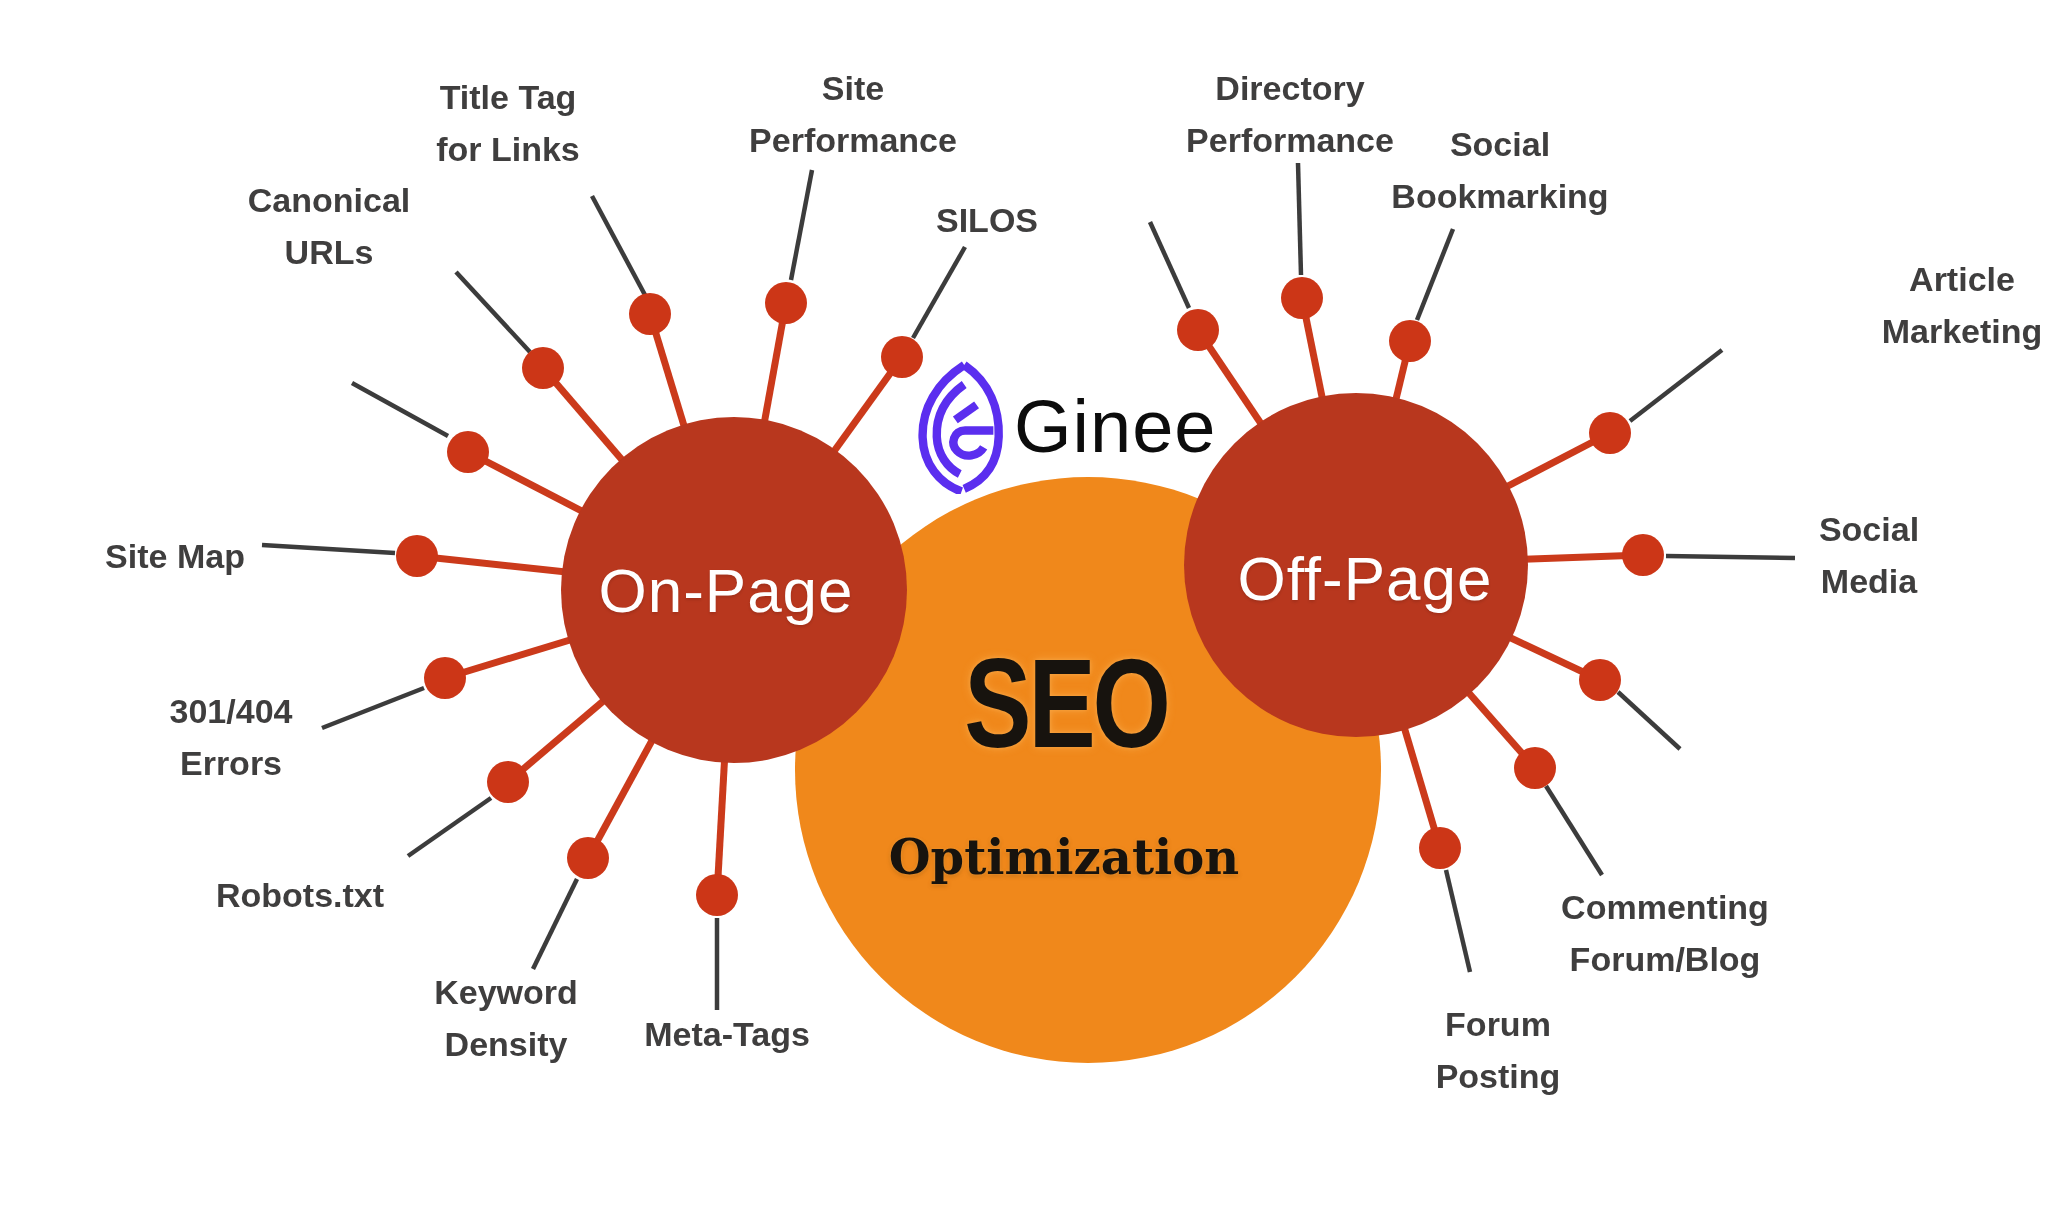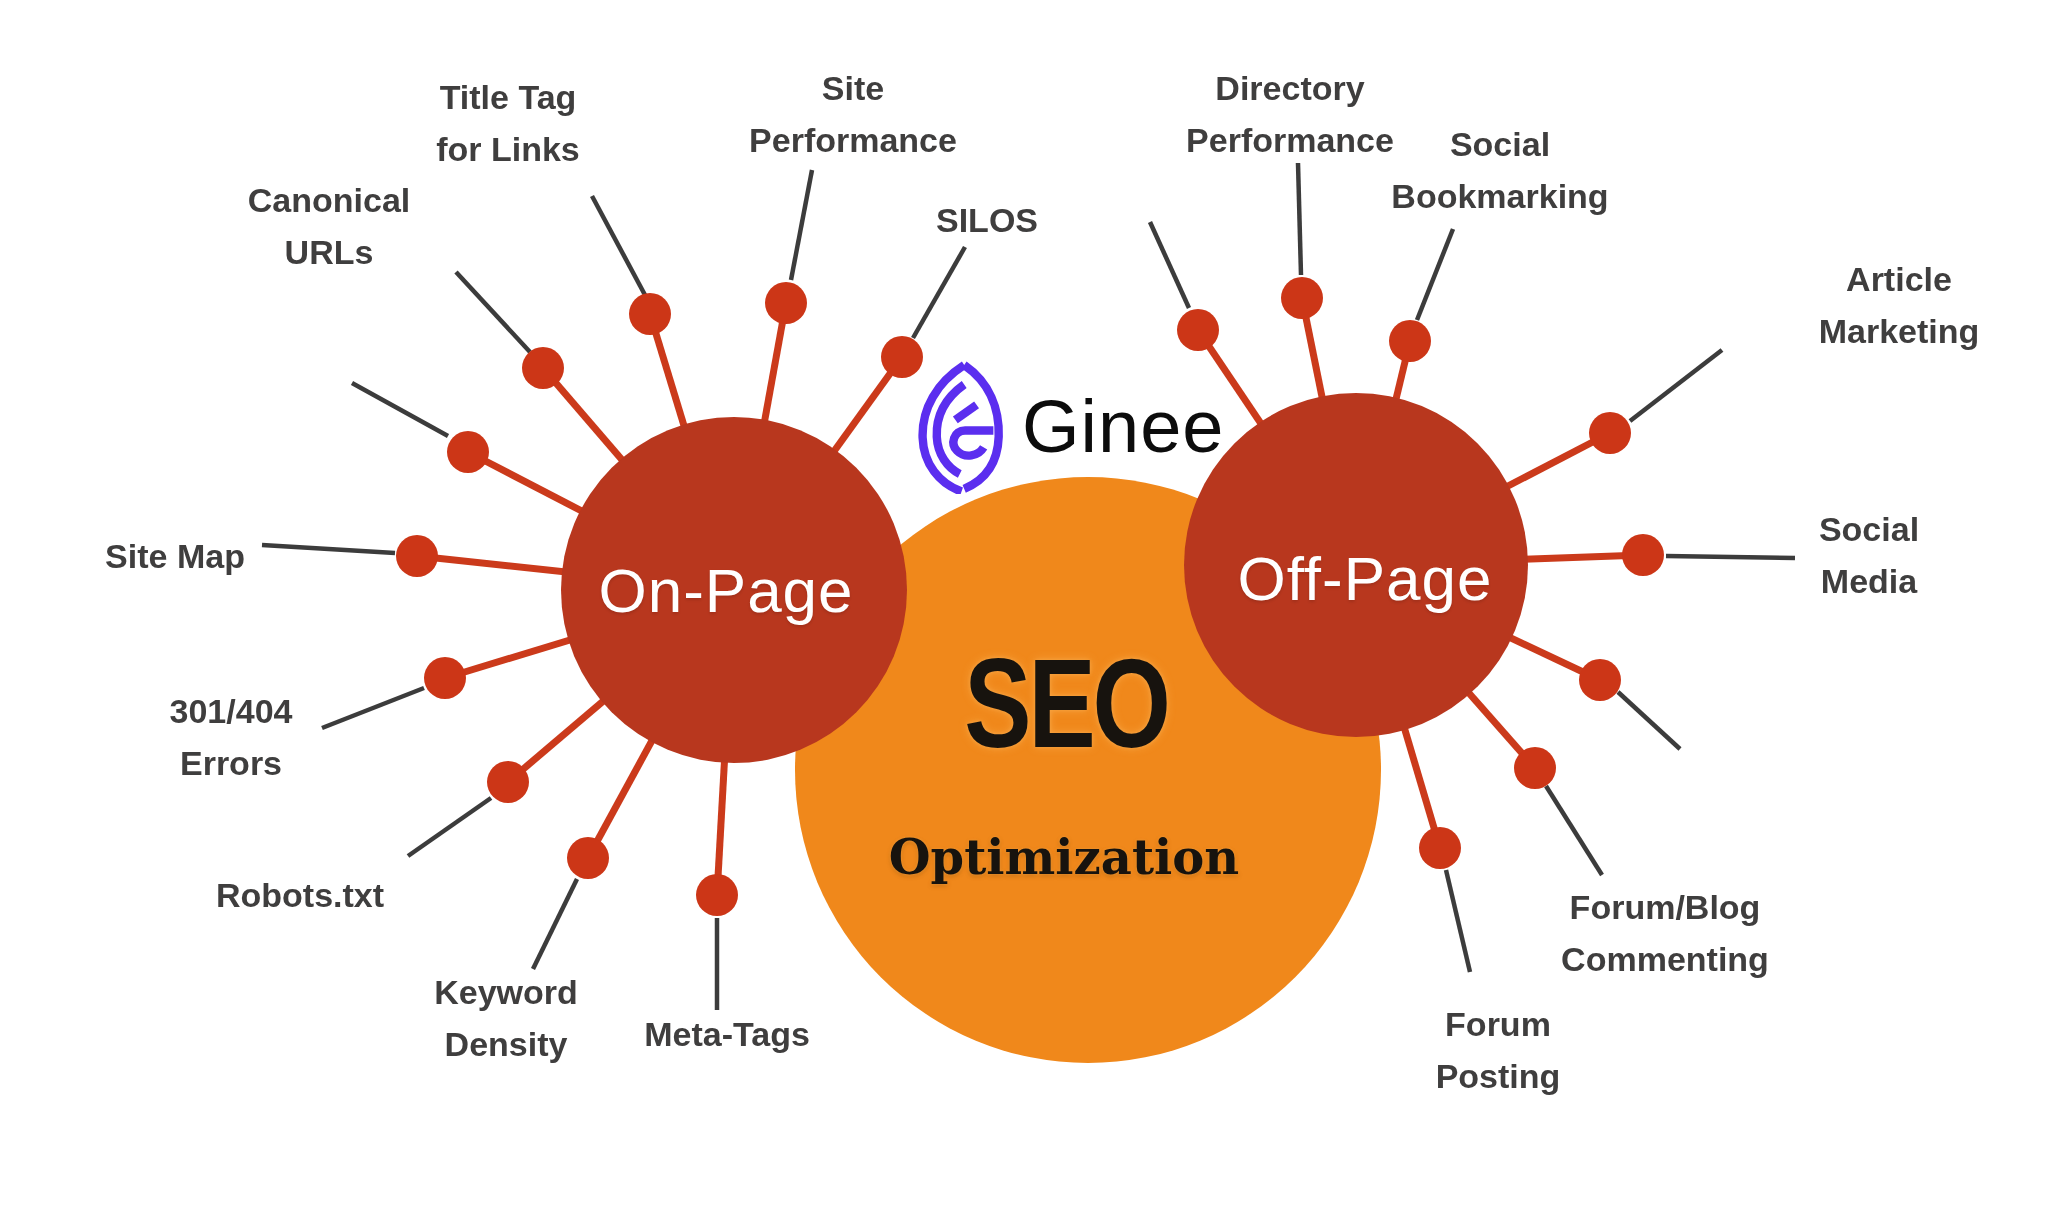--- a/index.html
+++ b/index.html
@@ -22,21 +22,21 @@
              font-size:62px;font-weight:normal;letter-spacing:1px;white-space:nowrap;
              text-shadow:0 2px 3px rgba(0,0,0,.12);}
 
   .seo-acronym{position:absolute;transform:translate(-50%,-50%) scaleX(.8);transform-origin:center;
                font-size:126px;font-weight:bold;letter-spacing:-4px;color:var(--seo_text,#17130e);
                text-shadow:0 0 4px var(--seo_glow,#f7a340),0 0 10px var(--seo_glow,#f7a340);white-space:nowrap;}
   .seo-sub{position:absolute;transform:translate(-50%,-50%);text-align:center;white-space:nowrap;
            font-family:"DejaVu Serif","Liberation Serif",serif;font-weight:bold;font-size:48px;line-height:84px;
            color:var(--seo_text,#17130e);text-shadow:0 0 3px rgba(247,163,64,.85),0 2px 4px rgba(120,70,10,.35);}
 
-  .brand{position:absolute;left:912px;top:360px;display:flex;align-items:center;gap:18px;}
+  .brand{position:absolute;left:912px;top:360px;display:flex;align-items:center;gap:10px;}
   .brand-icon{stroke:var(--brand_purple,#5b2eef);fill:none;stroke-width:9.5;}
   .brand-name{color:var(--brand_text,#0c0c0c);font-size:74px;font-weight:500;letter-spacing:1px;line-height:134px;}
 </style>
 </head>
 <body>
 
 <div id="stage">
 
   <svg id="diagram-svg" width="2048" height="1218" viewBox="0 0 2048 1218">
 
@@ -149,31 +149,31 @@
   </div>
 
   <div class="nlabel" style="left:1290px;top:114px">
     <span class="ln">Directory</span>
     <span class="ln">Performance</span>
   </div>
   <div class="nlabel" style="left:1500px;top:170px">
     <span class="ln">Social</span>
     <span class="ln">Bookmarking</span>
   </div>
-  <div class="nlabel" style="left:1899px;top:305px">
+  <div class="nlabel" style="left:1962px;top:305px">
     <span class="ln">Article</span>
     <span class="ln">Marketing</span>
   </div>
   <div class="nlabel" style="left:1869px;top:555px">
     <span class="ln">Social</span>
     <span class="ln">Media</span>
   </div>
   <div class="nlabel" style="left:1665px;top:933px">
+    <span class="ln">Commenting</span>
     <span class="ln">Forum/Blog</span>
-    <span class="ln">Commenting</span>
   </div>
   <div class="nlabel" style="left:1498px;top:1050px">
     <span class="ln">Forum</span>
     <span class="ln">Posting</span>
   </div>
 
   <div class="hub-label" style="left:726px;top:590px">On-Page</div>
   <div class="hub-label" style="left:1365px;top:578px">Off-Page</div>
 
   <div class="seo-acronym" style="left:1066px;top:703px">SEO</div>

